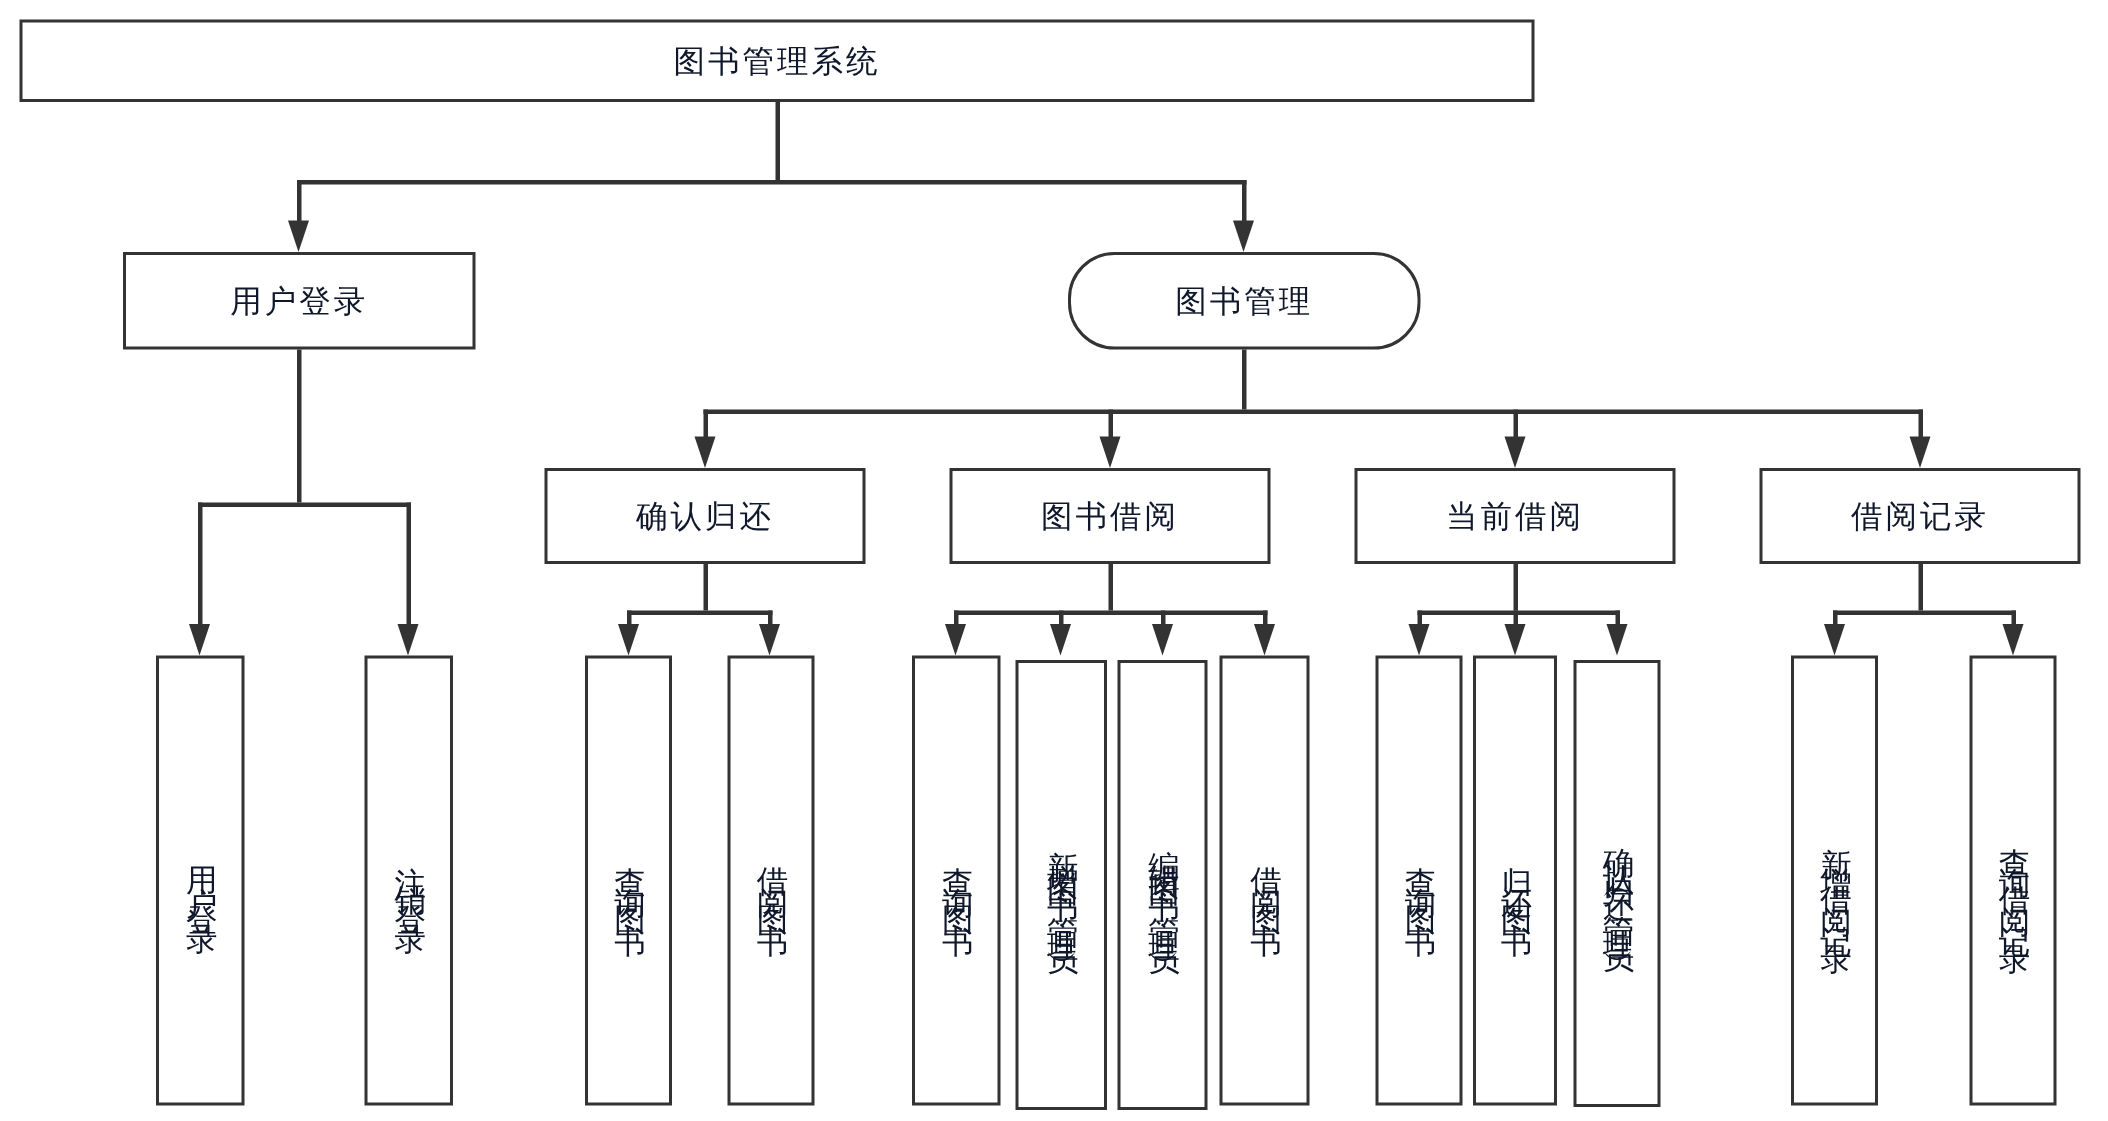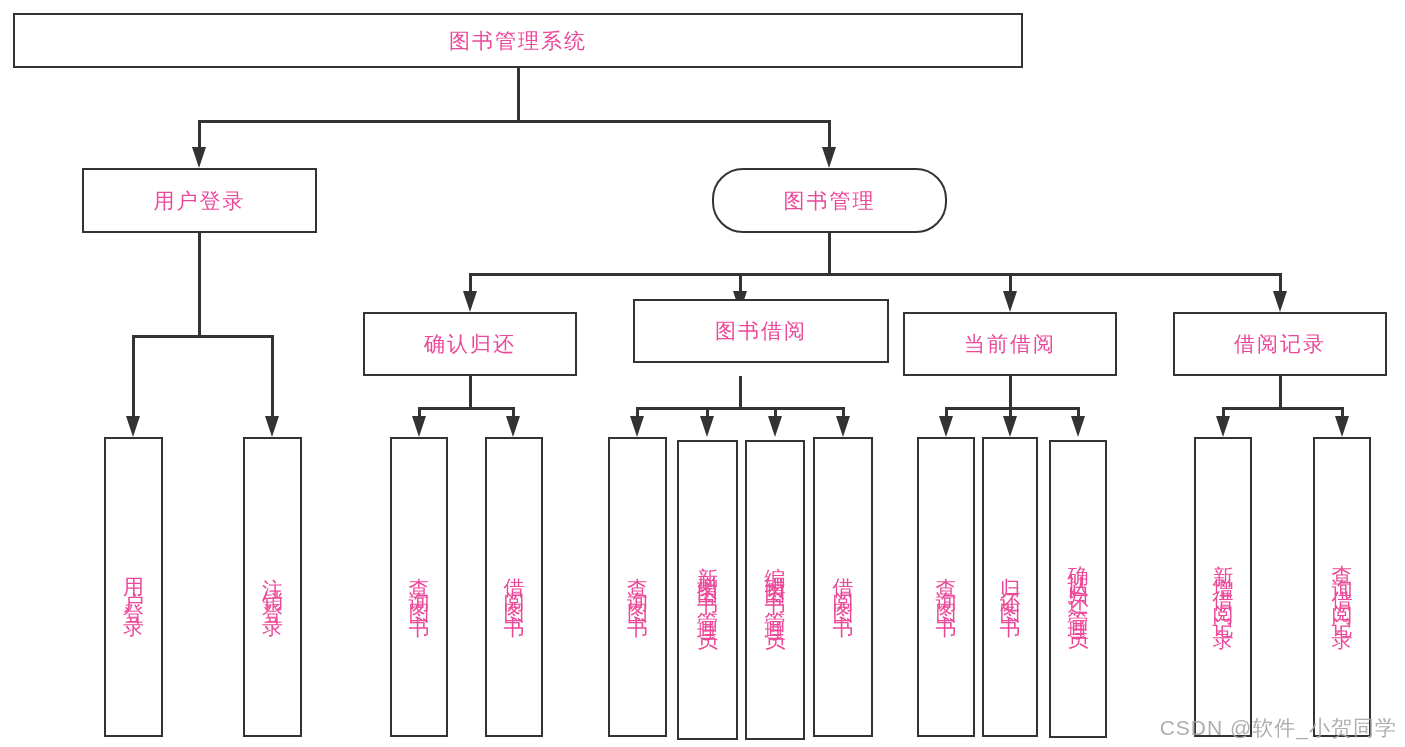--- a/index.html
+++ b/index.html
@@ -12,21 +12,21 @@
   }
   .box{
     position:absolute;
     box-sizing:border-box;
     border:2.5px solid #333333;
     background:#ffffff;
     display:flex;
     align-items:center;
     justify-content:center;
     font-size:21px;
-    color:#ec4899;
+    color:#0f172a;
     letter-spacing:2px;
     white-space:nowrap;
     text-align:center;
   }
   .vbox{
     writing-mode:vertical-rl;
     letter-spacing:13px;
     white-space:normal;
   }
   .vbox.tight{letter-spacing:9px;}
@@ -81,21 +81,21 @@
   <div class="vline" style="left:468.5px;top:273px;height:30px;"></div>
   <div class="arrowhead" style="left:462.5px;top:291px;"></div>
   <div class="vline" style="left:738.5px;top:273px;height:30px;"></div>
   <div class="arrowhead" style="left:732.5px;top:291px;"></div>
   <div class="vline" style="left:1008.5px;top:273px;height:30px;"></div>
   <div class="arrowhead" style="left:1002.5px;top:291px;"></div>
   <div class="vline" style="left:1278.5px;top:273px;height:30px;"></div>
   <div class="arrowhead" style="left:1272.5px;top:291px;"></div>
 
   <div class="box" style="left:363px;top:312px;width:214px;height:64px;">确认归还</div>
-  <div class="box" style="left:633px;top:299px;width:256px;height:64px;">图书借阅</div>
+  <div class="box" style="left:633px;top:312px;width:214px;height:64px;">图书借阅</div>
   <div class="box" style="left:903px;top:312px;width:214px;height:64px;">当前借阅</div>
   <div class="box" style="left:1173px;top:312px;width:214px;height:64px;">借阅记录</div>
 
   <div class="vline" style="left:468.5px;top:376px;height:31px;"></div>
   <div class="hline" style="left:417.5px;top:407px;width:97px;"></div>
   <div class="vline" style="left:417.5px;top:407px;height:20px;"></div>
   <div class="arrowhead" style="left:411.5px;top:416px;"></div>
   <div class="vline" style="left:511.5px;top:407px;height:20px;"></div>
   <div class="arrowhead" style="left:505.5px;top:416px;"></div>
 
@@ -137,15 +137,14 @@
   <div class="box vbox tight" style="left:745px;top:440px;width:60px;height:300px;">编辑图书（管理员）</div>
   <div class="box vbox" style="left:813px;top:437px;width:60px;height:300px;">借阅图书</div>
 
   <div class="box vbox" style="left:917px;top:437px;width:58px;height:300px;">查询图书</div>
   <div class="box vbox" style="left:982px;top:437px;width:56px;height:300px;">归还图书</div>
   <div class="box vbox tight" style="left:1049px;top:440px;width:58px;height:298px;">确认归还（管理员）</div>
 
   <div class="box vbox" style="left:1194px;top:437px;width:58px;height:300px;">新增借阅记录</div>
   <div class="box vbox" style="left:1313px;top:437px;width:58px;height:300px;">查询借阅记录</div>
 
-  <div class="watermark">CSDN @软件_小贺同学</div>
 
 </div>
 
 </body></html>

